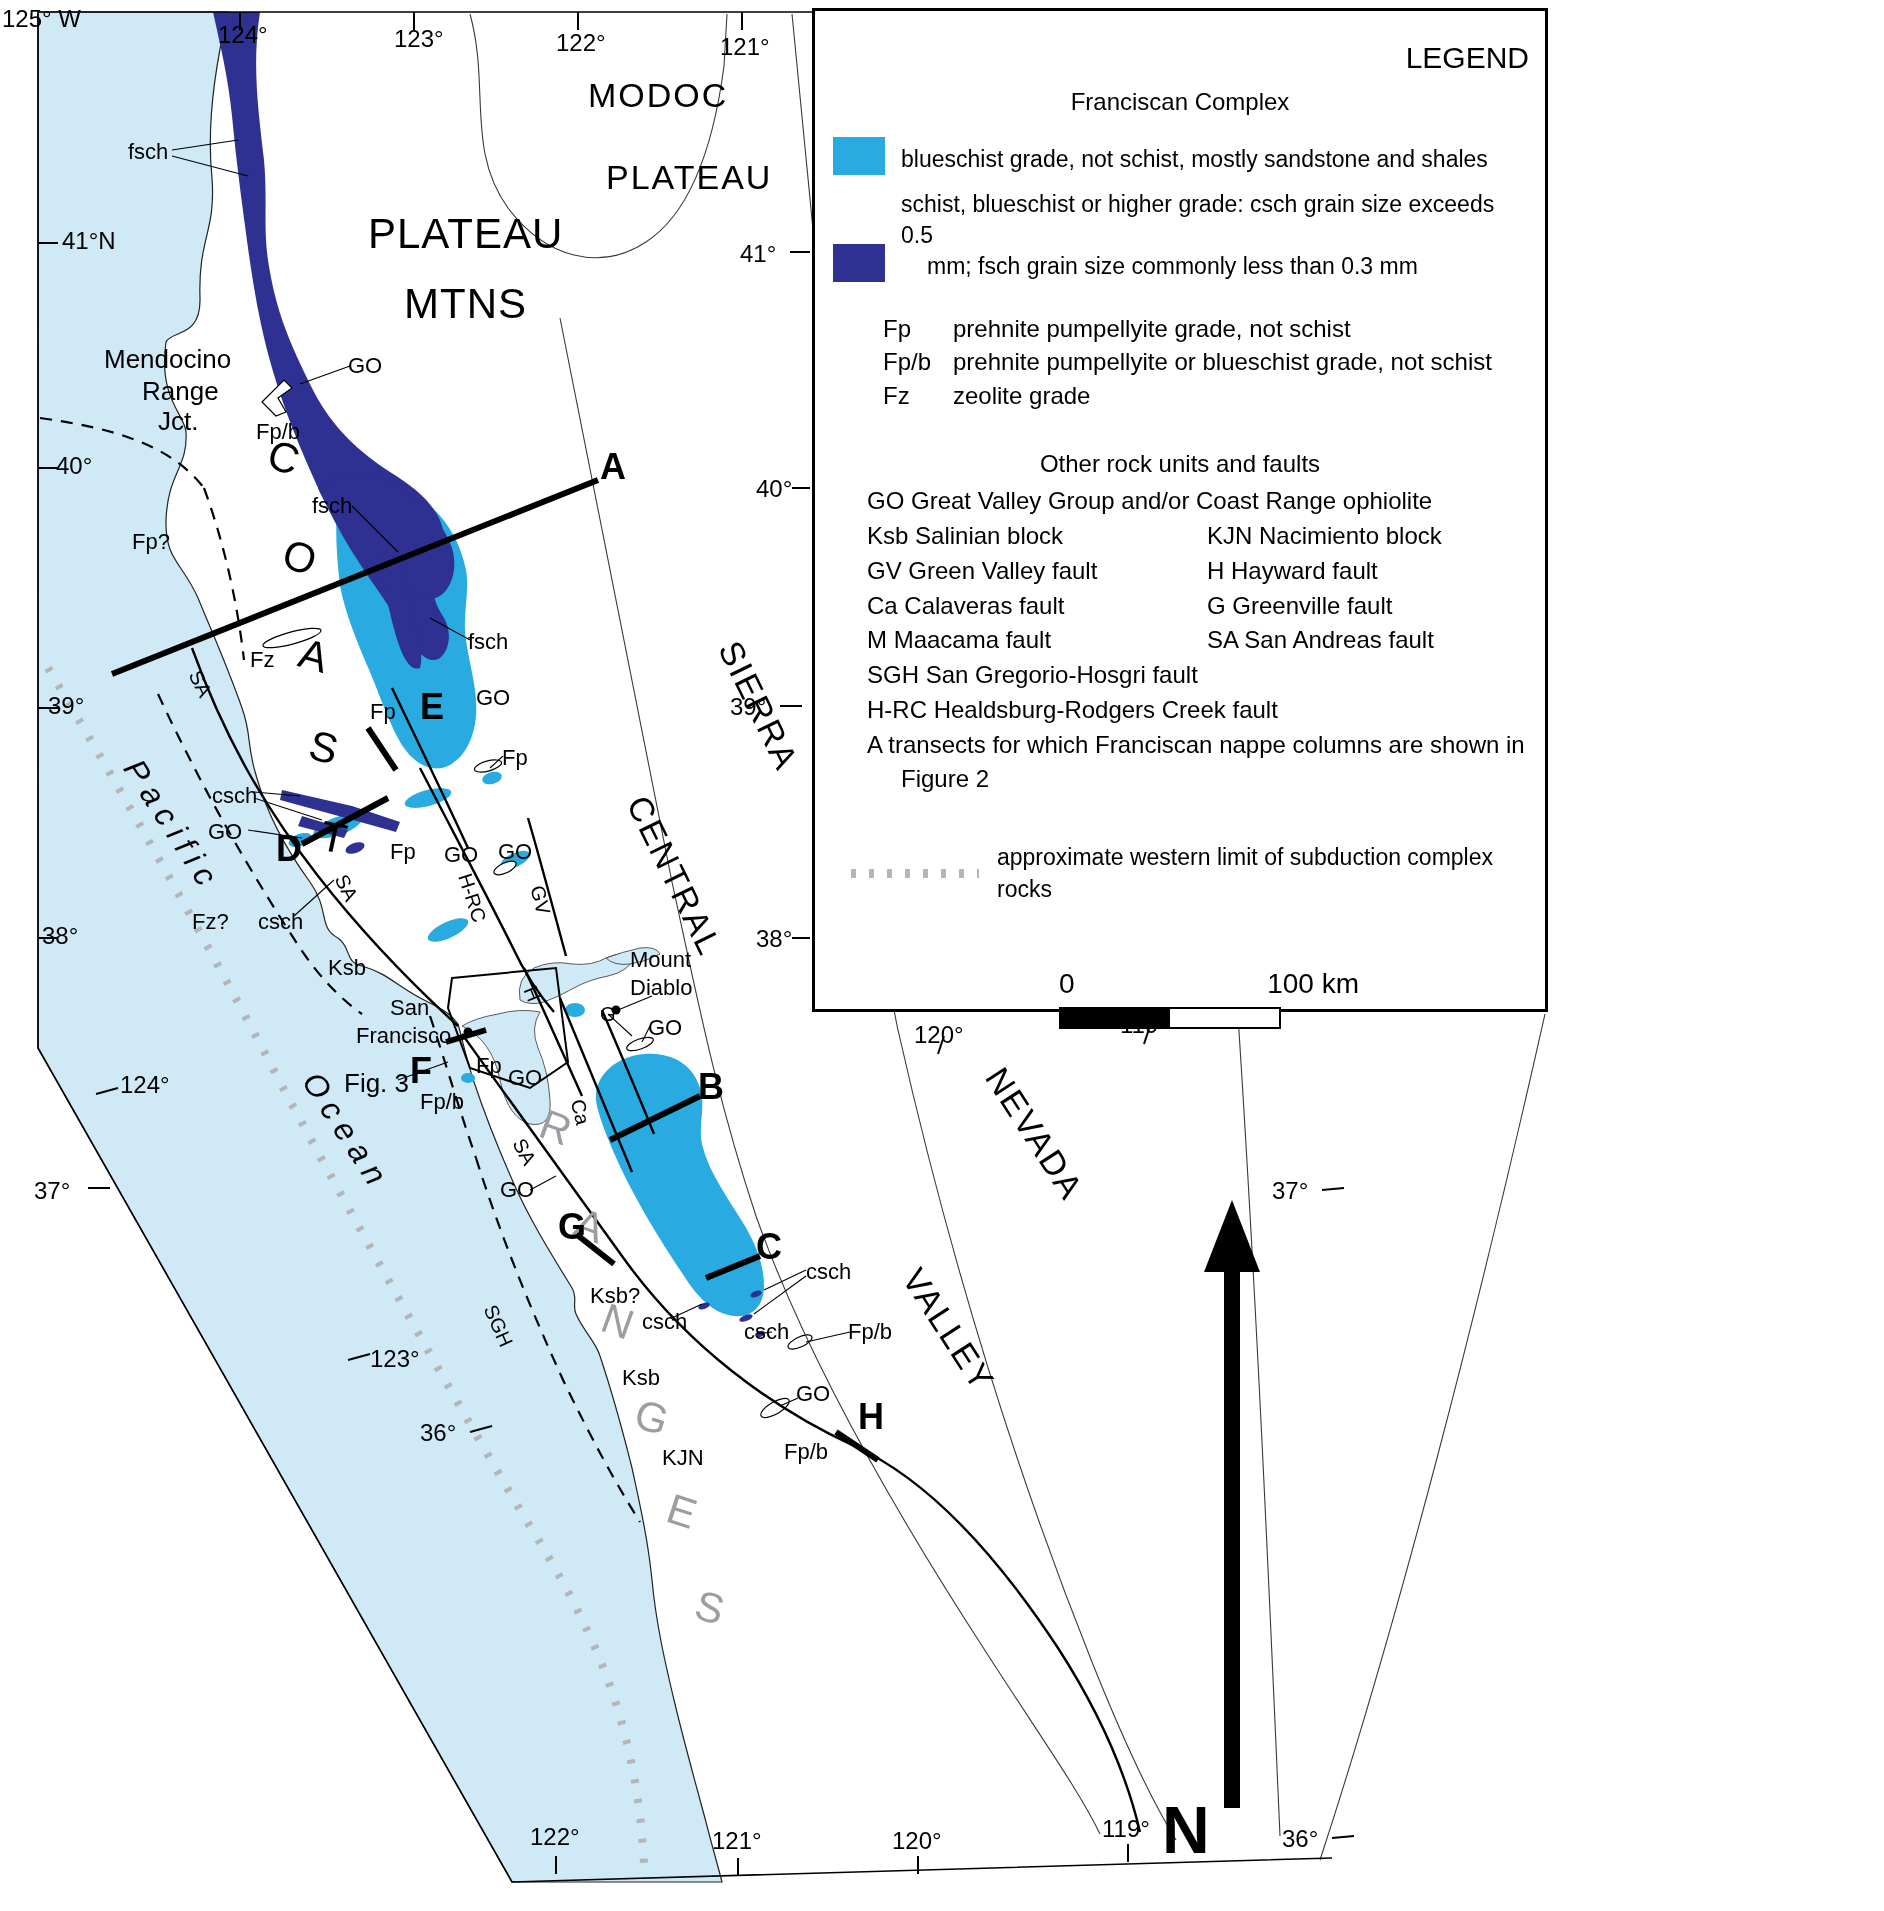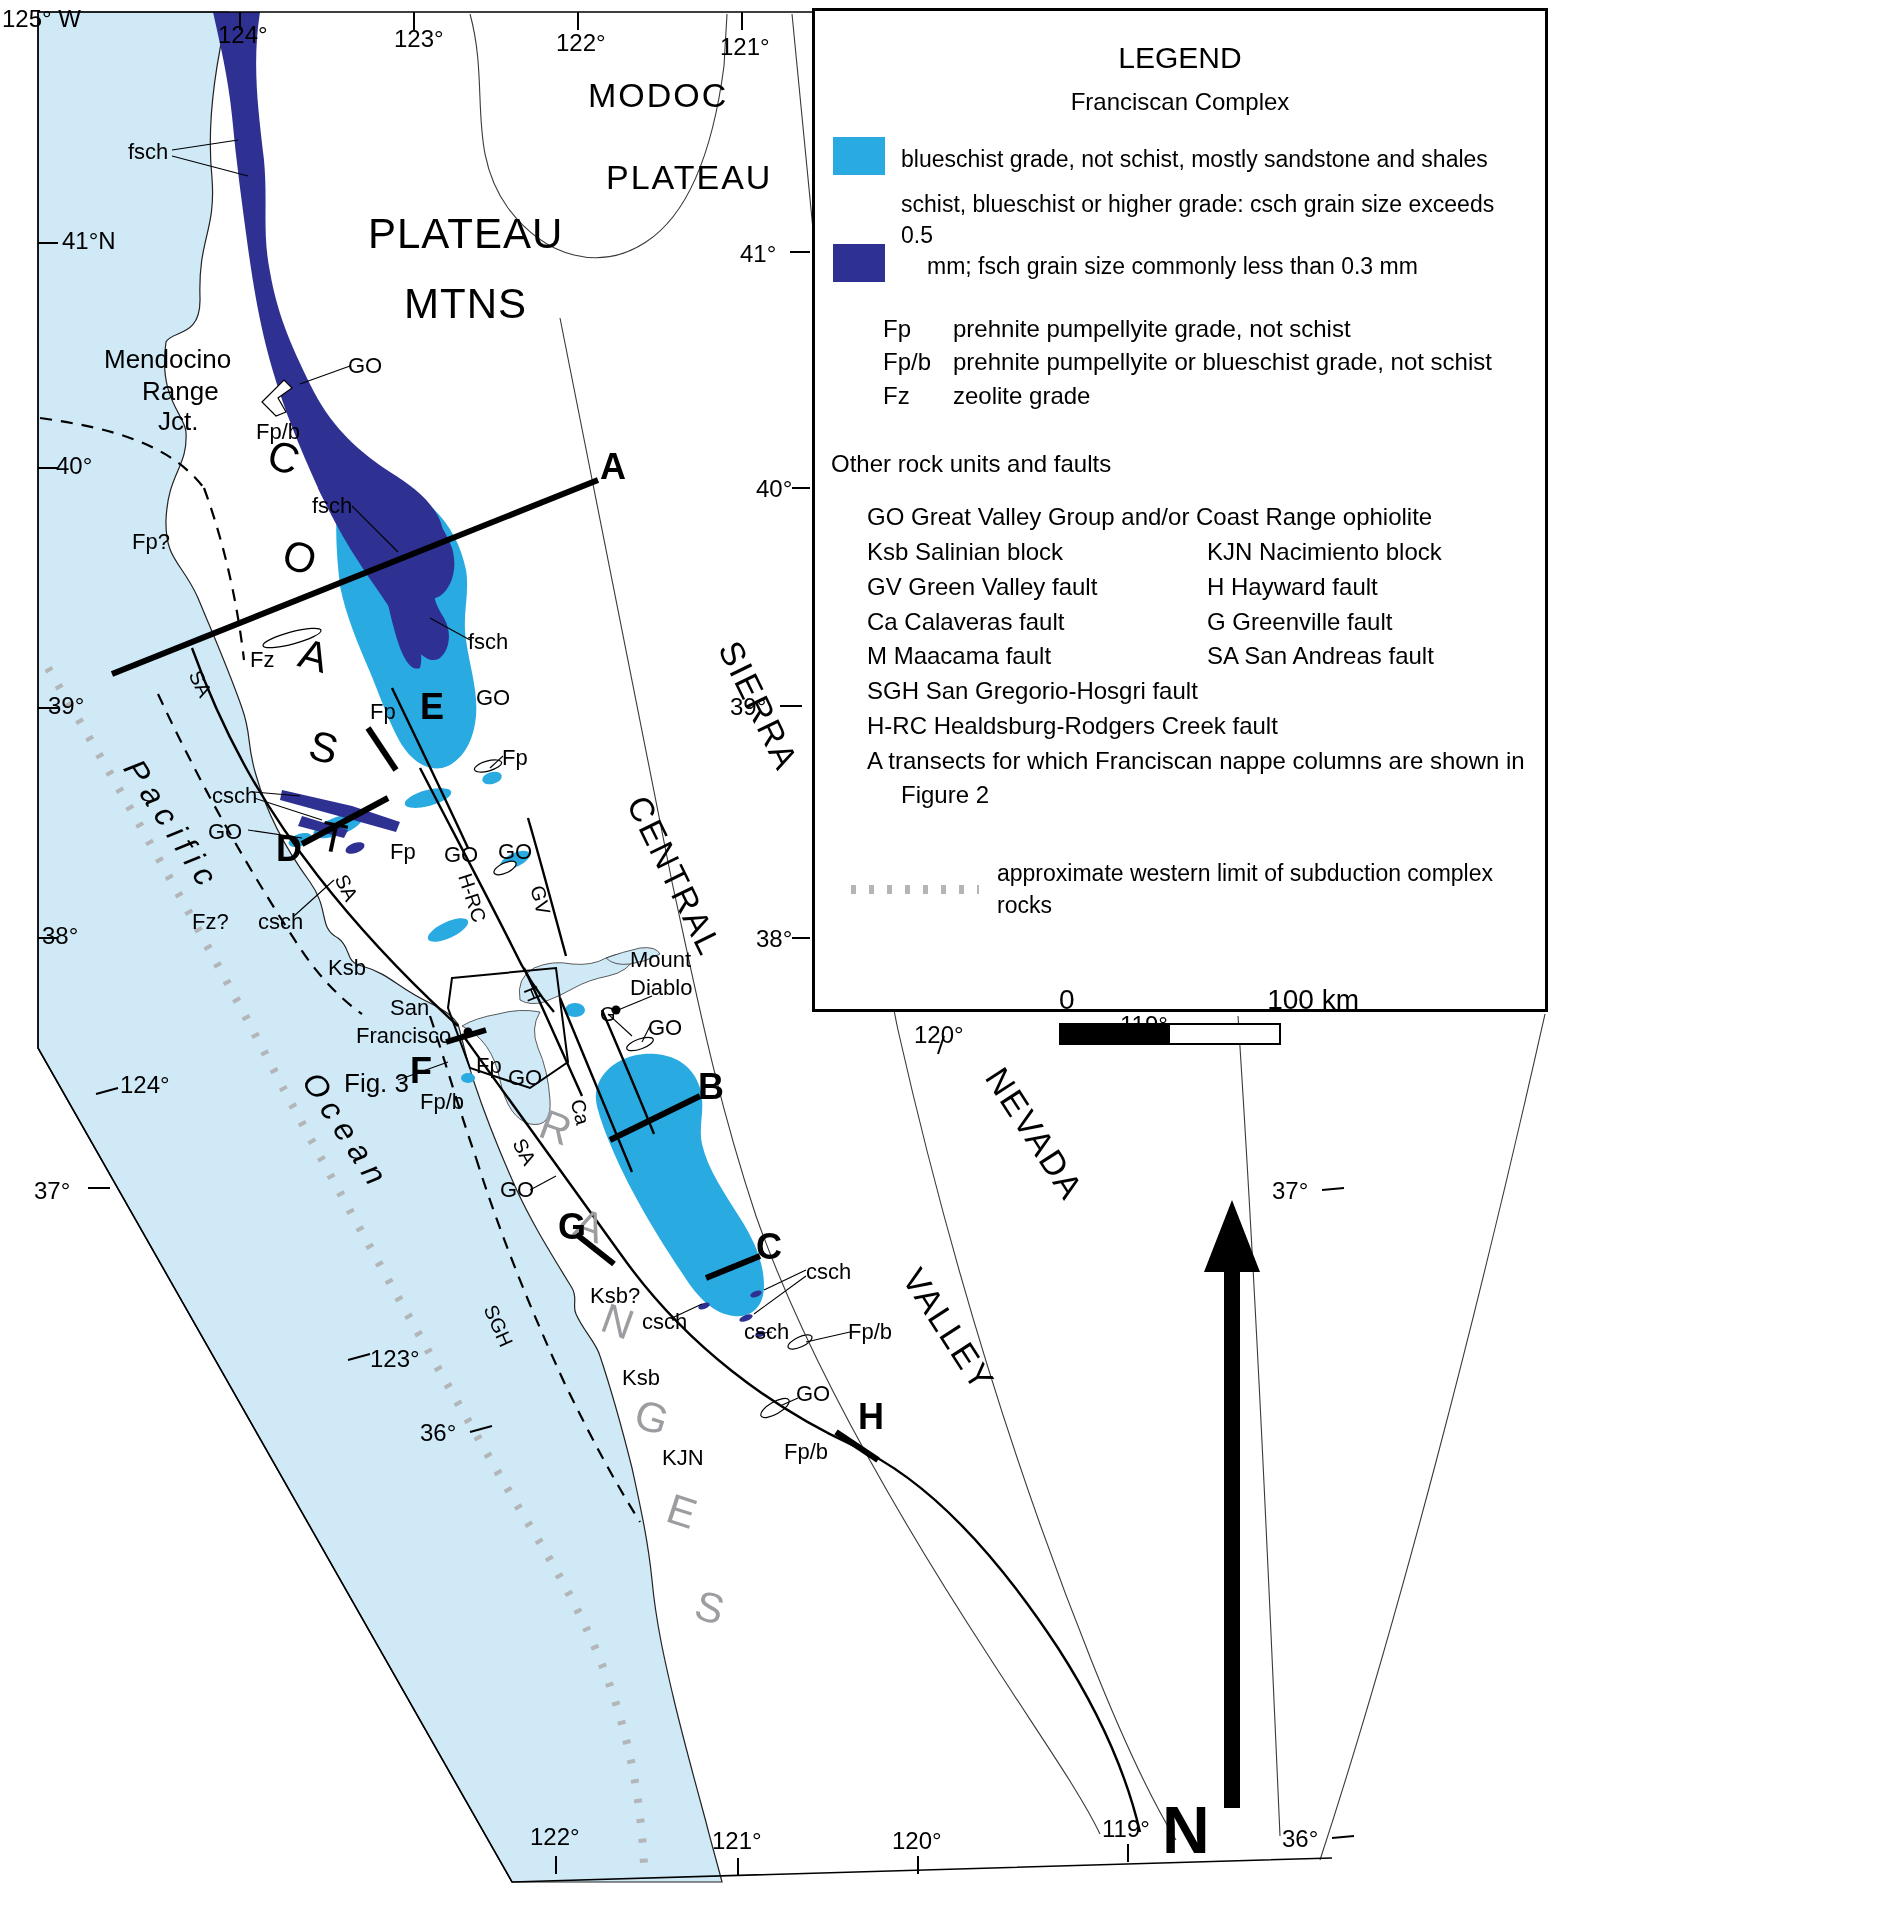--- a/index.html
+++ b/index.html
@@ -13,32 +13,32 @@
   .huge{font-size:42px;letter-spacing:1px}
   .med{font-size:26px}
   .gray{color:#9b9da1}
   .ital{font-style:italic;letter-spacing:8px;font-size:32px}
   .tr{font-size:36px;font-weight:bold}
   .sm{font-size:20px}
   .nlet{font-size:66px;font-weight:bold}
   
   .legend{position:absolute;left:812px;top:8px;width:736px;height:1004px;background:#fff;
           border:3px solid #000;box-sizing:border-box;padding:26px 16px 0 16px;font-size:24px;line-height:1.4}
-  .lg-title{text-align:center;font-size:30px;margin-bottom:6px}
+  .lg-title{text-align:right;font-size:30px;margin-bottom:6px}
   .lg-sub{text-align:center;font-size:24px;margin-bottom:16px}
   .sw-row{display:flex;gap:16px;margin:14px 0 6px 2px;align-items:flex-end}
   .sw{flex:0 0 52px;height:38px;margin-top:2px}
   .sw-light{background:#29abe2}
   .sw-dark{background:#2e3192}
   .sw-text{font-size:23px;line-height:1.35}
   .sw-ind{margin-left:26px}
   .grades{margin:30px 0 0 52px}
   .grade-row{display:flex}
   .grade-abbr{flex:0 0 70px}
-  .other-title{text-align:left;margin-top:34px;margin-bottom:20px}
+  .other-title{text-align:center;margin-top:34px;margin-bottom:4px}
   .oi{margin-left:36px;line-height:1.45}
   .ocols{display:flex;margin-left:36px;line-height:1.45}
   .ocols .c1{flex:0 0 340px}
   .oind{margin-left:70px}
   .dot-row{display:flex;align-items:center;gap:18px;margin:44px 0 0 20px}
   .dot-sample{flex:0 0 128px;height:9px;
       background:repeating-linear-gradient(90deg,#b3b5b7 0 5px,rgba(0,0,0,0) 5px 18px)}
   .dot-text{font-size:23px}
   .scale{margin:58px 0 0 228px;width:300px}
   .scale-labels{display:flex;justify-content:space-between;font-size:28px;margin-bottom:4px}

